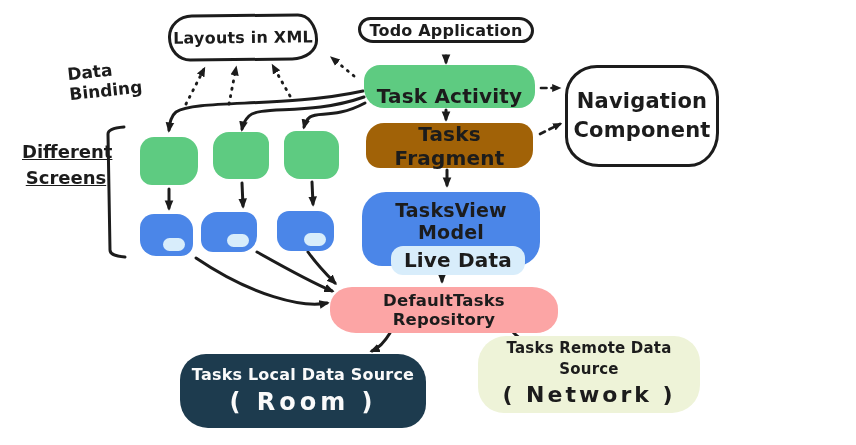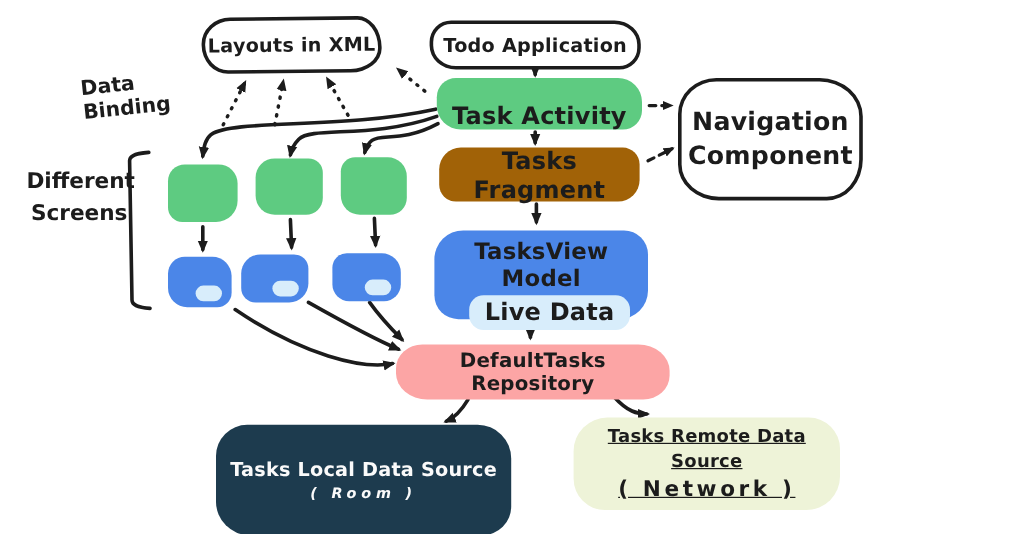--- a/index.html
+++ b/index.html
@@ -14,38 +14,38 @@
   .plain { fill:none; stroke:#1c1c1c; stroke-width:3; stroke-linecap:round; stroke-linejoin:round; }
 
   .node {
     position:absolute; box-sizing:border-box; display:flex; align-items:center;
     justify-content:center; font-weight:bold; color:#1c1c1c; text-align:center;
     letter-spacing:0.2px;
   }
   .outlined { background:#ffffff; border:3.5px solid #1c1c1c; }
 
   #layouts-xml { left:168px; top:14px; width:150px; height:47px; border-radius:24px 20px 26px 22px / 22px 26px 20px 24px; font-size:16px; transform:rotate(-0.6deg); }
-  #todo-application { left:358px; top:17px; width:176px; height:41px; border-radius:18px 22px 18px 22px / 18px 20px 18px 20px; font-size:16px; }
+  #todo-application { left:358px; top:17px; width:176px; height:26px; border-radius:18px 22px 18px 22px / 18px 20px 18px 20px; font-size:16px; }
   #task-activity { left:364px; top:65px; width:171px; height:43px; background:#5ecb81; border-radius:16px 20px 16px 20px; font-size:20px;align-items:flex-end; }
   #navigation-component { left:565px; top:65px; width:154px; height:102px; border-radius:32px 36px 30px 34px / 30px 32px 34px 30px; font-size:21px; line-height:1.4; }
   #tasks-fragment { left:366px; top:123px; width:167px; height:45px; background:#a16207; border-radius:18px 14px 18px 14px; font-size:20px; }
 
   #tasks-view-model { left:362px; top:192px; width:178px; height:74px; background:#4b86e8; border-radius:24px 20px 24px 20px; flex-direction:column; justify-content:flex-start; padding-top:7px; font-size:19px; }
   #live-data-badge { align-self:flex-end; margin:3px 15px 0 0; background:#d8edfb; border-radius:12px; padding:2px 13px 3px; font-size:20px; }
 
   #default-tasks-repository { left:330px; top:287px; width:228px; height:46px; background:#fca5a5; border-radius:22px 26px 22px 26px / 20px 22px 20px 22px; font-size:16.5px; }
 
-  #tasks-local-data-source { left:180px; top:354px; width:246px; height:92px; background:#1d3b4e; color:#fafafa; border-radius:26px 28px 24px 28px; flex-direction:column; line-height:1.35; font-size:16px; }
-  #tasks-local-data-source .sub { font-size:12px; letter-spacing:4px;font-style:italic; }
-  #tasks-remote-data-source { left:478px; top:348px; width:222px; height:77px; background:#eef3d8; border-radius:28px 26px 28px 26px; flex-direction:column; line-height:1.4; font-size:15px;text-decoration:underline; }
-  #tasks-remote-data-source .sub { font-size:18px; letter-spacing:3px; }
+  #tasks-local-data-source { left:180px; top:354px; width:246px; height:74px; background:#1d3b4e; color:#fafafa; border-radius:26px 28px 24px 28px; flex-direction:column; line-height:1.35; font-size:16px; }
+  #tasks-local-data-source .sub { font-size:24px; letter-spacing:4px; }
+  #tasks-remote-data-source { left:478px; top:336px; width:222px; height:77px; background:#eef3d8; border-radius:28px 26px 28px 26px; flex-direction:column; line-height:1.4; font-size:15px; }
+  #tasks-remote-data-source .sub { font-size:22px; letter-spacing:3px; }
 
   .annot { position:absolute; font-weight:bold; color:#1c1c1c; }
   #data-binding { left:68px; top:58px; width:120px; font-size:17px; transform:rotate(-6deg); }
-  #different-screens { left:22px; top:139px; width:88px; font-size:18px; text-align:center; line-height:1.45; }
+  #different-screens { left:22px; top:139px; width:88px; font-size:18px; text-align:center; line-height:1.45;text-decoration:underline; }
 
   .screen-green { position:absolute; background:#5ecb81; }
   #screen-g1 { left:140px; top:137px; width:58px; height:48px; border-radius:14px 16px 18px 12px; }
   #screen-g2 { left:213px; top:132px; width:56px; height:47px; border-radius:16px 12px 14px 16px; }
   #screen-g3 { left:284px; top:131px; width:55px; height:48px; border-radius:12px 16px 14px 16px; }
 
   .screen-blue { position:absolute; background:#4b86e8; }
   #screen-b1 { left:140px; top:214px; width:53px; height:42px; border-radius:14px 16px 12px 16px; }
   #screen-b2 { left:201px; top:212px; width:56px; height:40px; border-radius:16px 12px 16px 12px; }
   #screen-b3 { left:277px; top:211px; width:57px; height:40px; border-radius:12px 16px 14px 14px; }

